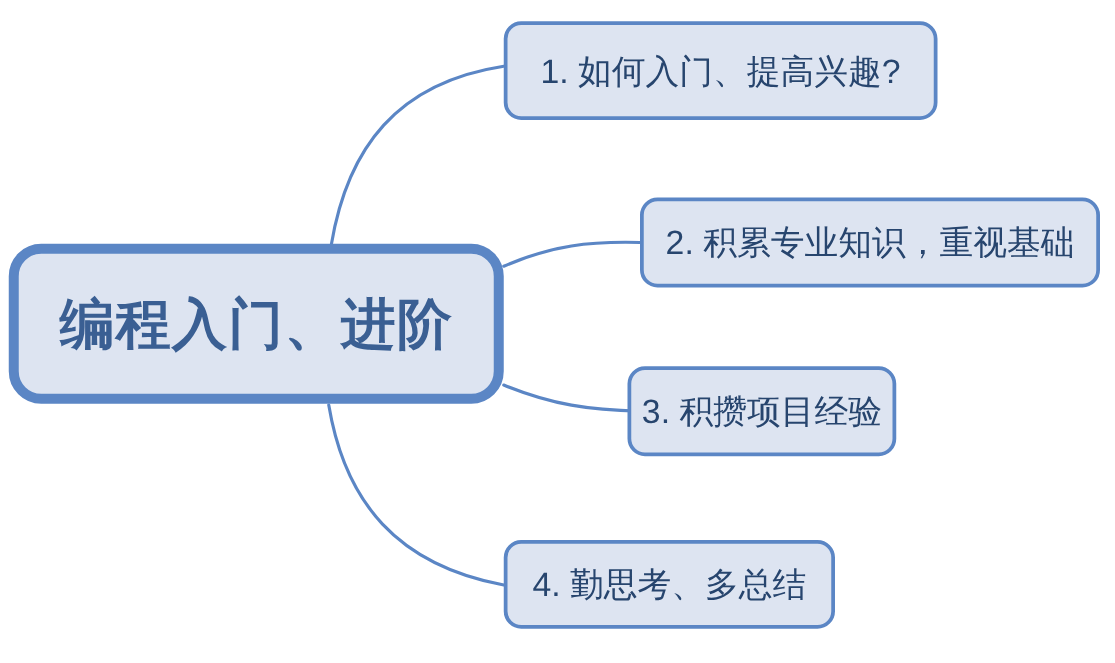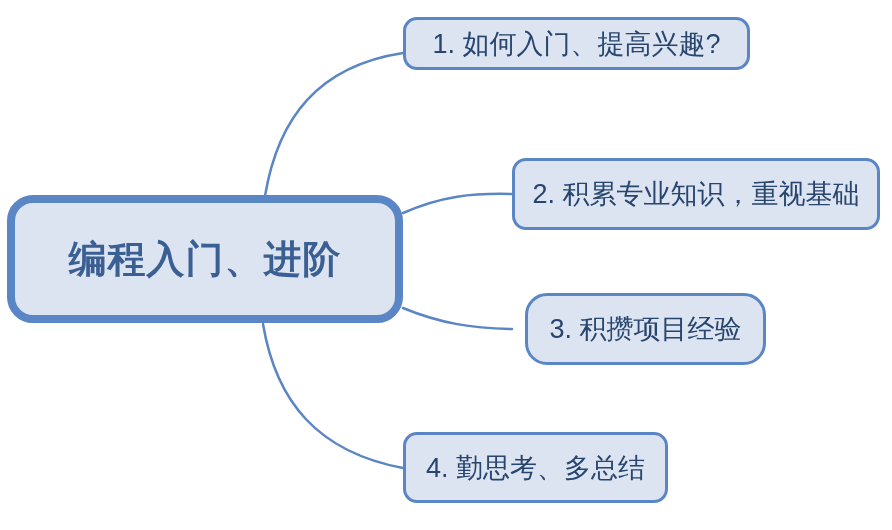--- a/index.html
+++ b/index.html
@@ -48,37 +48,37 @@
     cursor:default;
   }
   .node-root{
     left:7px; top:195px;
     width:396px; height:128px;
     border-width:8px;
     border-radius:26px;
   }
   .node-root .label{
     color:var(--root-text);
-    font-size:38px;
+    font-size:44px;
     font-weight:bold;
     letter-spacing:1px;
     white-space:nowrap;
   }
   .node-branch{
     border-width:3px;
     border-radius:14px;
   }
   .node-branch .label{
     color:var(--branch-text);
     font-size:27px;
     white-space:nowrap;
   }
-  .node-b1{ left:403px; top:17px;  width:347px; height:53px; }
+  .node-b1{ left:403px; top:17px;  width:347px; height:79px; }
   .node-b2{ left:512px; top:158px; width:368px; height:72px; }
-  .node-b3{ left:525px; top:293px; width:241px; height:72px;border-radius:22px; }
+  .node-b3{ left:502px; top:293px; width:215px; height:72px; }
   .node-b4{ left:403px; top:432px; width:265px; height:71px;text-align:center; }
 </style>
 </head>
 <body>
 
 <div class="canvas">
 
   <svg class="connectors" viewBox="0 0 892 530" xmlns="http://www.w3.org/2000/svg">
     <path d="M 265 196 C 278 118, 318 66, 403 53"></path>
     <path d="M 403 213 C 442 196, 472 193, 512 194"></path>

